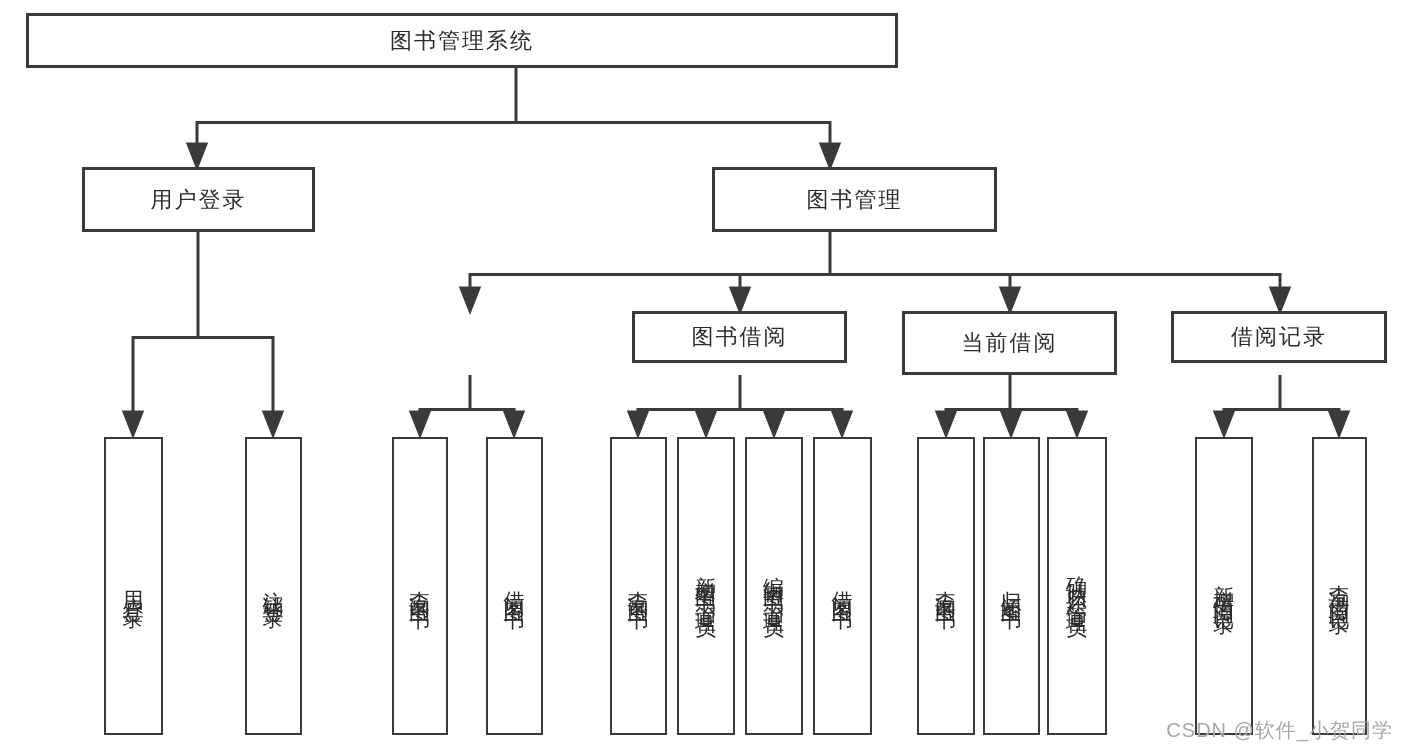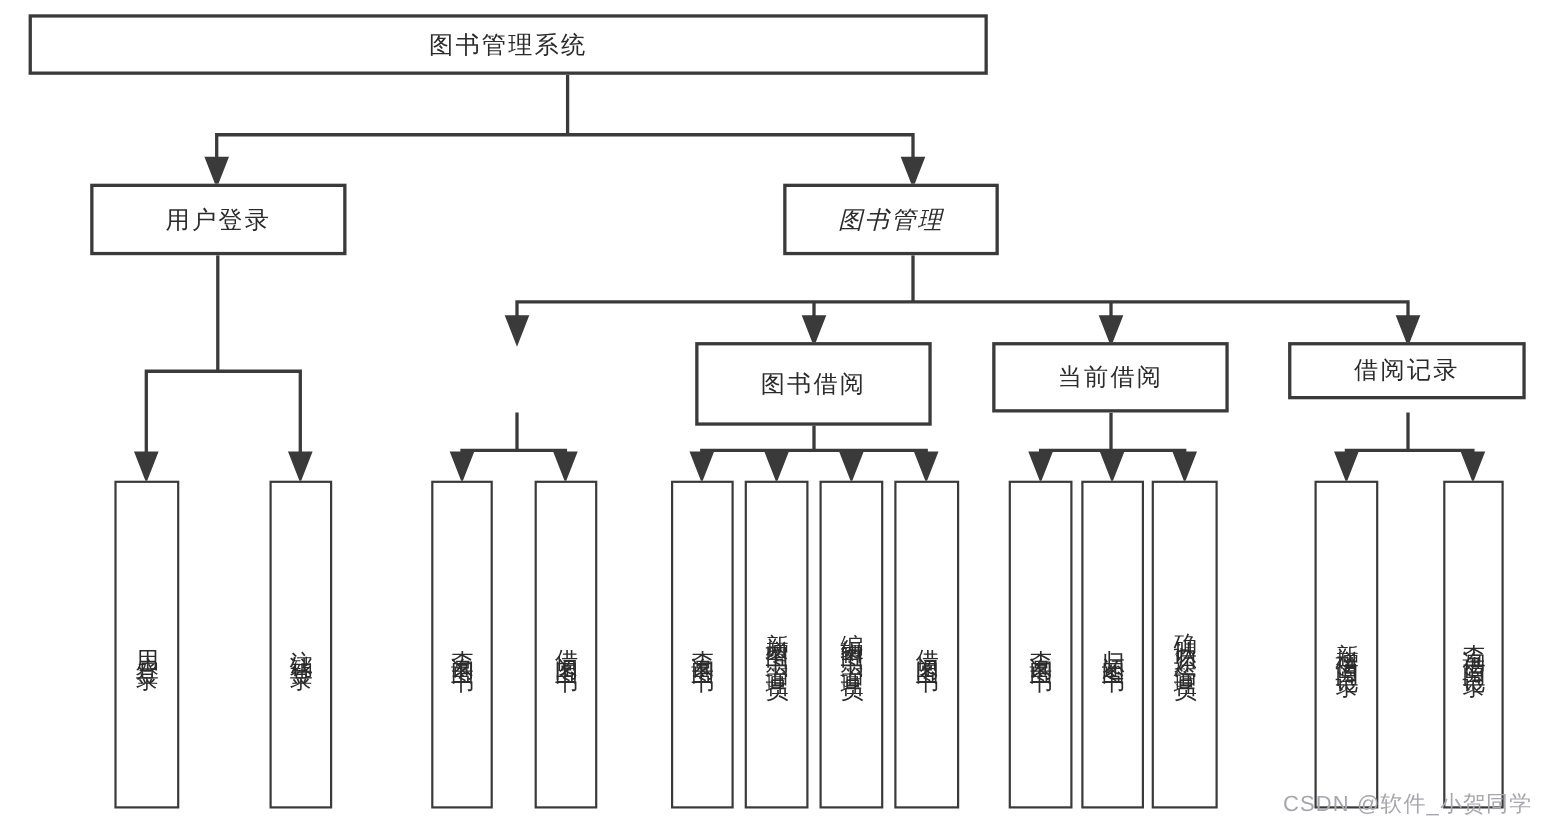--- a/index.html
+++ b/index.html
@@ -39,23 +39,23 @@
     border-width: 2.5px;
     writing-mode: vertical-rl;
     font-size: 21px;
     letter-spacing: 6px;
     line-height: 1;
     white-space: normal;
   }
   
   .n-root  { left: 12px;   top: 13px;  width: 872px; height: 55px; margin-left: 14px; }
   .n-l2a   { left: 82px;   top: 167px; width: 233px;  height: 65px; }
-  .n-l2b   { left: 712px;  top: 167px; width: 196px;  height: 65px; font-style: italic; }
+  .n-l2b   { left: 712px;  top: 167px; width: 285px;  height: 65px; }
   .n-l3a   { left: 363px;  top: 311px; width: 214px;  height: 64px; }
-  .n-l3b   { left: 632px;  top: 311px; width: 215px;  height: 76px; }
+  .n-l3b   { left: 632px;  top: 311px; width: 215px;  height: 52px; }
   .n-l3c   { left: 902px;  top: 311px; width: 215px;  height: 64px; }
   .n-l3d   { left: 1171px; top: 311px; width: 216px;  height: 52px; }
   .vrow    { top: 437px; height: 298px; }
   .n-v1  { left: 104px;  width: 59px; }
   .n-v2  { left: 245px;  width: 57px; }
   .n-v3  { left: 392px;  width: 56px; }
   .n-v4  { left: 486px;  width: 57px; }
   .n-v5  { left: 610px;  width: 57px; }
   .n-v6  { left: 677px;  width: 58px; }
   .n-v7  { left: 745px;  width: 58px; }

